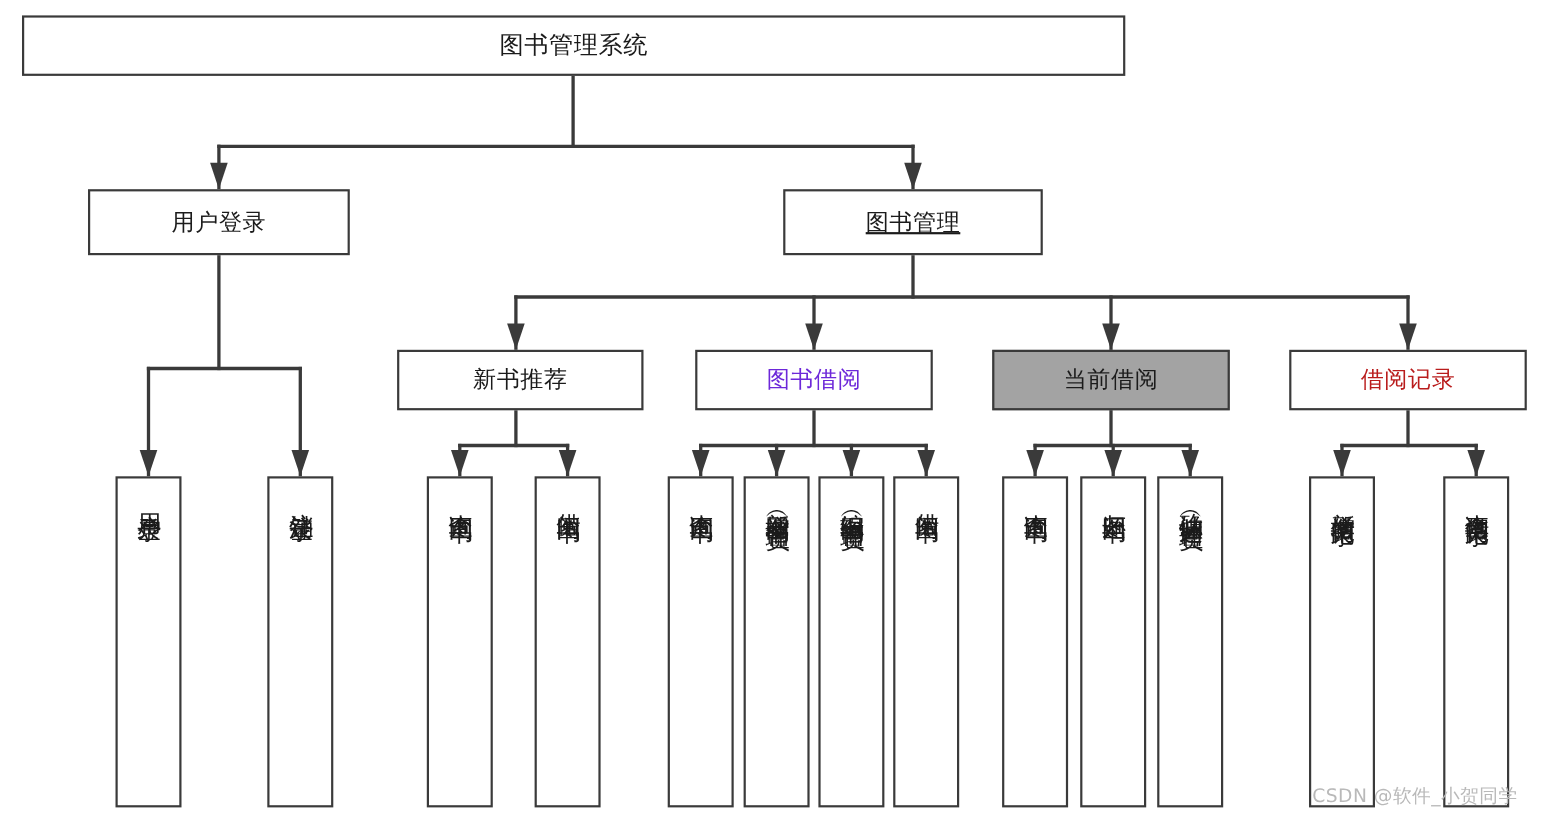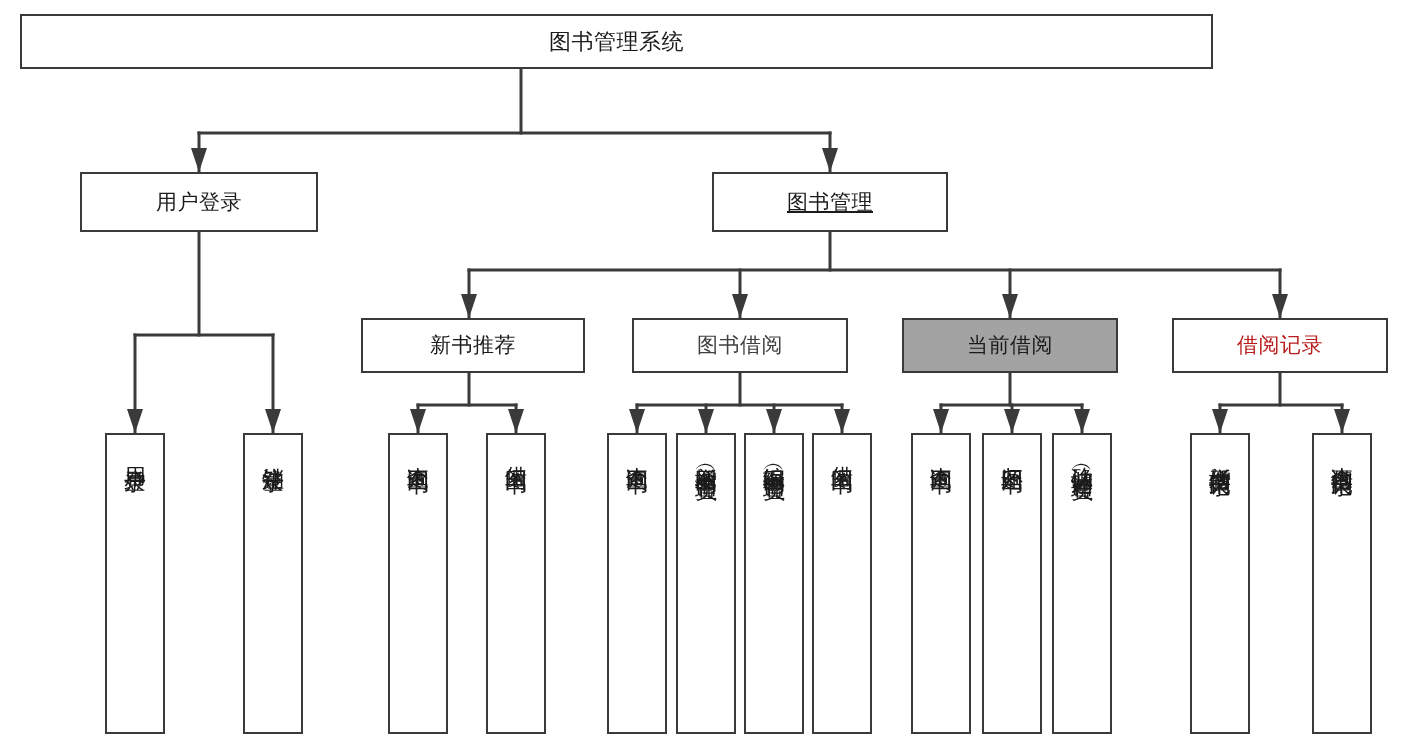--- a/index.html
+++ b/index.html
@@ -124,33 +124,33 @@
       <polygon points="1074,409 1090,409 1082,433" fill="#3a3a3a"></polygon>
       <line x1="1280" y1="373" x2="1280" y2="405" stroke="#3a3a3a" stroke-width="3" stroke-linecap="square"></line>
       <line x1="1220" y1="405" x2="1342" y2="405" stroke="#3a3a3a" stroke-width="3" stroke-linecap="square"></line>
       <line x1="1220" y1="405" x2="1220" y2="433" stroke="#3a3a3a" stroke-width="3" stroke-linecap="square"></line>
       <polygon points="1212,409 1228,409 1220,433" fill="#3a3a3a"></polygon>
       <line x1="1342" y1="405" x2="1342" y2="433" stroke="#3a3a3a" stroke-width="3" stroke-linecap="square"></line>
       <polygon points="1334,409 1350,409 1342,433" fill="#3a3a3a"></polygon>
     </svg>
 
   <div id="node-layer">
-      <div class="node horizontal root" style="left: 20px; top: 14px; width: 1193px; height: 55px; border-color: rgb(58, 58, 58); background: rgb(255, 255, 255); color: rgb(27, 27, 27);">
+      <div class="node horizontal root" style="left: 20px; top: 14px; width: 1003px; height: 55px; border-color: rgb(58, 58, 58); background: rgb(255, 255, 255); color: rgb(27, 27, 27);">
         <span class="node-label">图书管理系统</span>
       </div>
       <div class="node horizontal" style="left: 80px; top: 172px; width: 238px; height: 60px; border-color: rgb(58, 58, 58); background: rgb(255, 255, 255); color: rgb(27, 27, 27);">
         <span class="node-label">用户登录</span>
       </div>
       <div class="node horizontal" style="left: 712px; top: 172px; width: 236px; height: 60px; border-color: rgb(58, 58, 58); background: rgb(255, 255, 255); color: rgb(27, 27, 27); text-decoration: underline;">
         <span class="node-label">图书管理</span>
       </div>
       <div class="node horizontal" style="left: 361px; top: 318px; width: 224px; height: 55px; border-color: rgb(58, 58, 58); background: rgb(255, 255, 255); color: rgb(27, 27, 27);">
         <span class="node-label">新书推荐</span>
       </div>
-      <div class="node horizontal" style="left: 632px; top: 318px; width: 216px; height: 55px; border-color: rgb(58, 58, 58); background: rgb(255, 255, 255); color: #404040;">
+      <div class="node horizontal" style="left: 632px; top: 318px; width: 216px; height: 55px; border-color: rgb(58, 58, 58); background: rgb(255, 255, 255); color: #6d28d9;">
         <span class="node-label">图书借阅</span>
       </div>
       <div class="node horizontal" style="left: 902px; top: 318px; width: 216px; height: 55px; border-color: rgb(58, 58, 58); background: #a3a3a3; color: rgb(27, 27, 27);">
         <span class="node-label">当前借阅</span>
       </div>
       <div class="node horizontal" style="left: 1172px; top: 318px; width: 216px; height: 55px; border-color: rgb(58, 58, 58); background: rgb(255, 255, 255); color: #b91c1c;">
         <span class="node-label">借阅记录</span>
       </div>
       <div class="node vertical" style="left: 105px; top: 433px; width: 60px; height: 301px; border-color: rgb(58, 58, 58); background: rgb(255, 255, 255); color: rgb(27, 27, 27);">
         <span class="node-label">用户登录</span>
@@ -186,14 +186,15 @@
         <span class="node-label">确认归还（管理员）</span>
       </div>
       <div class="node vertical" style="left: 1190px; top: 433px; width: 60px; height: 301px; border-color: rgb(58, 58, 58); background: rgb(255, 255, 255); color: rgb(27, 27, 27);">
         <span class="node-label">新增借阅记录</span>
       </div>
       <div class="node vertical" style="left: 1312px; top: 433px; width: 60px; height: 301px; border-color: rgb(58, 58, 58); background: rgb(255, 255, 255); color: rgb(27, 27, 27);">
         <span class="node-label">查询借阅记录</span>
       </div>
     </div>
 
+  <div class="watermark" style="left: 1193px; top: 712px;">CSDN @软件_小贺同学</div>
 
 </div>
 
 </body></html>

